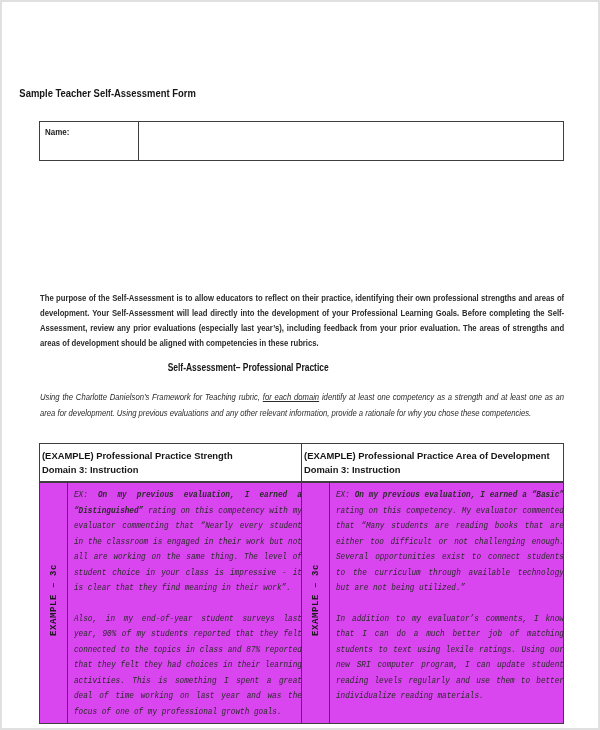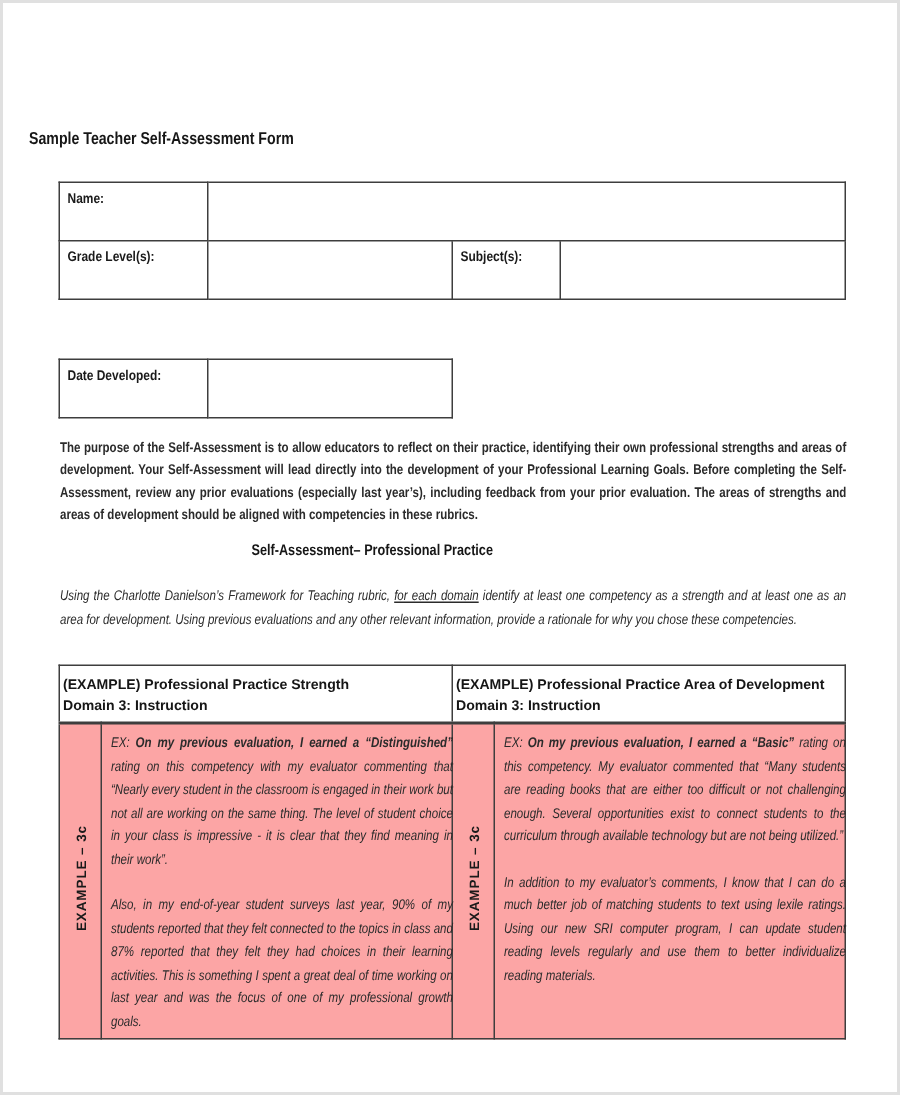--- a/index.html
+++ b/index.html
@@ -56,21 +56,21 @@
   table.extbl {
     position:absolute; left:39px; top:443px; width:524px;
     border-collapse:collapse; table-layout:fixed;
   }
   table.extbl th {
     border:1.5px solid #3e3e3e; border-bottom:2px solid #3e3e3e;
     font-weight:bold; font-size:9.4px; color:#161616;
     text-align:left; vertical-align:middle;
     padding:3px 2px; height:31px; line-height:14px;
   }
-  table.extbl td { border:1.5px solid #3e3e3e; background:#fca5a5; }
+  table.extbl td { border:1.5px solid #3e3e3e; background:#d946ef;font-family:Liberation Mono, monospace; }
   tr.ex-body { height:188px; }
   td.side-cell { vertical-align:middle; text-align:center; padding:0; }
   .vert {
     writing-mode:vertical-rl; transform:rotate(180deg);
     display:inline-block; font-weight:bold; font-size:9px;
     letter-spacing:0.6px; color:#1a1a1a; white-space:nowrap;
   }
   td.body-cell { vertical-align:top; padding:4px 0 4px 6px; }
   .cell-squeeze {
     width:278px; transform:scaleX(0.82); transform-origin:0 0;
@@ -95,41 +95,23 @@
         <col style="width:99px">
         <col style="width:163px">
         <col style="width:72px">
         <col style="width:190px">
       </colgroup>
     <tbody>
         <tr>
       <td class="lbl"><span class="sqz-l">Name:</span></td>
       <td colspan="3"></td>
     </tr>
-    <tr>
-      <td class="lbl"><span class="sqz-l">Grade Level(s):</span></td>
-      <td></td>
-      <td class="lbl"><span class="sqz-l">Subject(s):</span></td>
-      <td></td>
-    </tr>
   </tbody>
     </table>
 
-  <table class="formtbl" id="form-b">
-    <colgroup>
-        <col style="width:99px">
-        <col style="width:163px">
-      </colgroup>
-    <tbody>
-        <tr>
-      <td class="lbl"><span class="sqz-l">Date Developed:</span></td>
-      <td></td>
-    </tr>
-  </tbody>
-    </table>
 
   <div class="purpose-wrap">
     <div class="squeeze">The purpose of the Self-Assessment is to allow educators to reflect on their practice, identifying their own professional strengths and areas of development. Your Self-Assessment will lead directly into the development of your Professional Learning Goals. Before completing the Self-Assessment, review any prior evaluations (especially last year’s), including feedback from your prior evaluation. The areas of strengths and areas of development should be aligned with competencies in these rubrics.</div>
   </div>
 
   <div class="section-heading">
     <span class="sqz-c">Self-Assessment– Professional Practice</span>
   </div>
 
   <div class="instructions-wrap">

